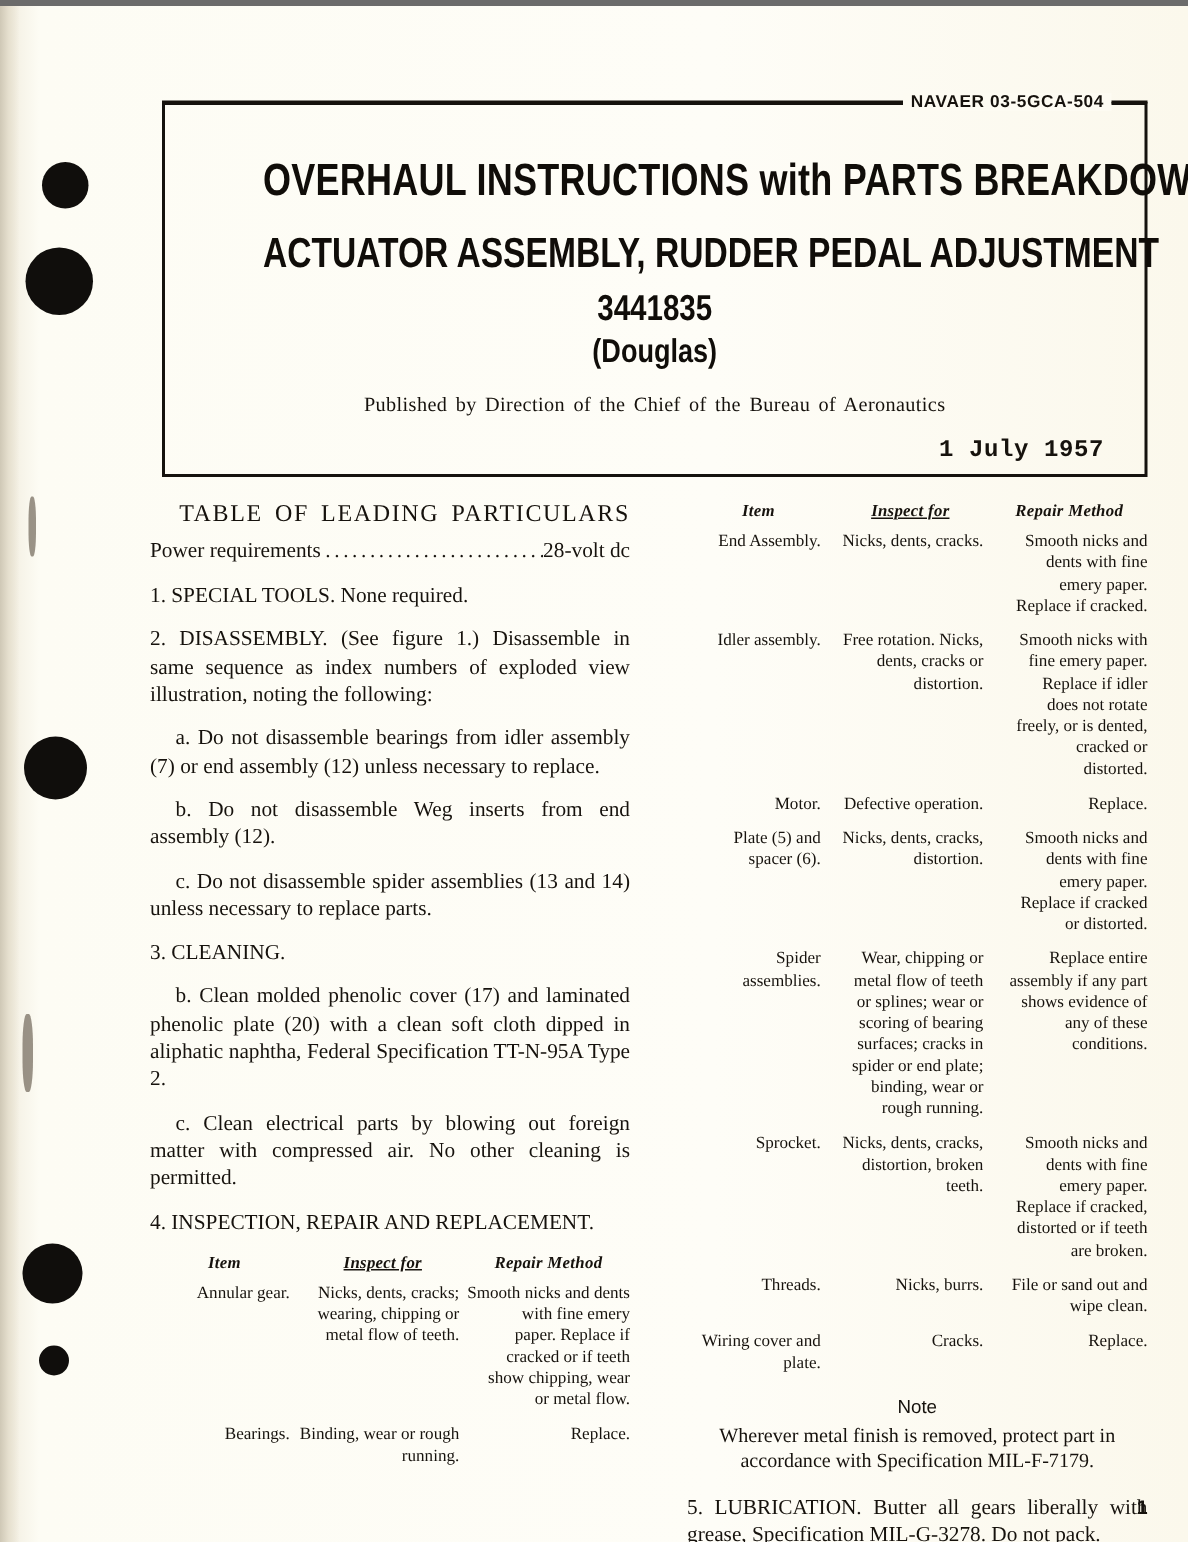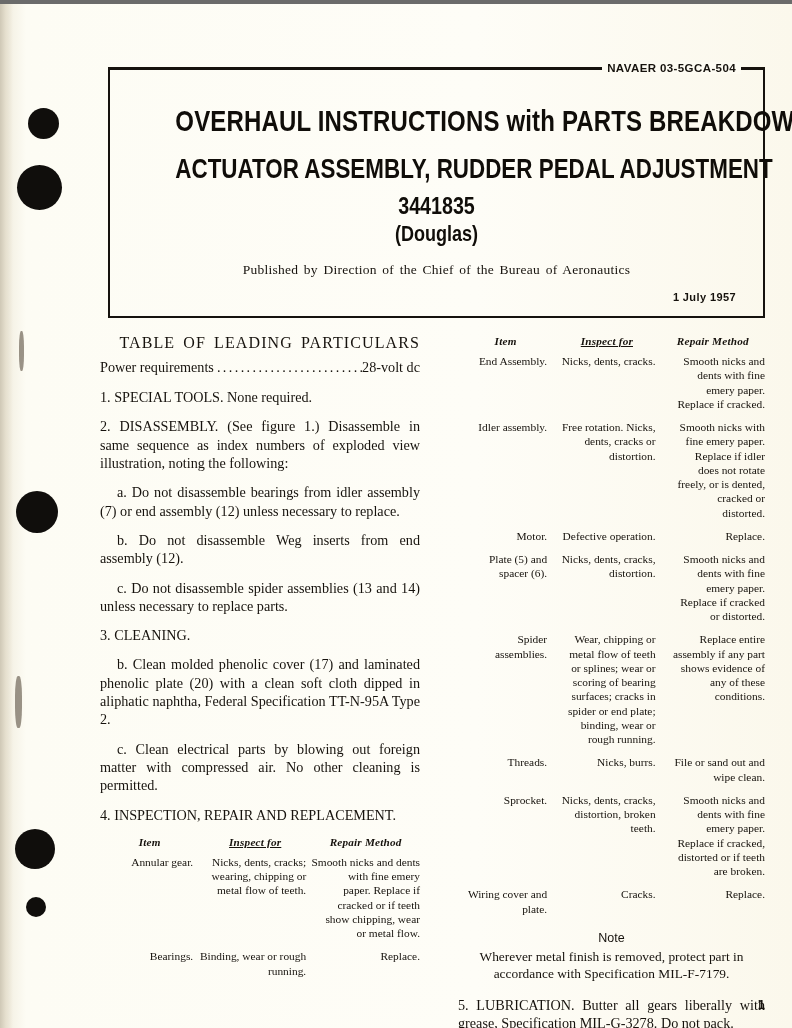--- a/index.html
+++ b/index.html
@@ -107,23 +107,23 @@
   .pubby {
     position: absolute; left: 0; right: 0; top: 192px;
     text-align: center;
     font-size: 13.5px;
     letter-spacing: .25px;
     word-spacing: 2px;
     font-family: Liberation Serif, serif;
   }
   .pubdate {
     position: absolute; right: 27px; top: 221px;
-    font-family: Liberation Sans, sans-serif;
-    font-weight: bold;
-    font-size: 11px;
+    font-family: Liberation Mono, monospace;
+    font-weight: bold;
+    font-size: 16px;
     letter-spacing: .4px;
   }
 
   
   .cols {
     position: absolute;
     top: 330px;
     left: 100px;
     width: 665px;
     height: 675px;
@@ -374,38 +374,38 @@
               </td>
             <td class="c2">
                 <span class="hang">Wear, chipping or metal flow of teeth or splines; wear or scoring of bearing surfaces; cracks in spider or end plate; binding, wear or rough running.</span>
               </td>
             <td class="c3">
                 <span class="hang">Replace entire assembly if any part shows evidence of any of these conditions.</span>
               </td>
           </tr>
           <tr>
             <td class="c1">
+                <span class="hang">Sprocket.</span>
+              </td>
+            <td class="c2">
+                <span class="hang">Nicks, dents, cracks, distortion, broken teeth.</span>
+              </td>
+            <td class="c3">
+                <span class="hang">Smooth nicks and dents with fine emery paper. Replace if cracked, distorted or if teeth are broken.</span>
+              </td>
+          </tr>
+          <tr>
+            <td class="c1">
                 <span class="hang">Threads.</span>
               </td>
             <td class="c2">
                 <span class="hang">Nicks, burrs.</span>
               </td>
             <td class="c3">
                 <span class="hang">File or sand out and wipe clean.</span>
-              </td>
-          </tr>
-          <tr>
-            <td class="c1">
-                <span class="hang">Sprocket.</span>
-              </td>
-            <td class="c2">
-                <span class="hang">Nicks, dents, cracks, distortion, broken teeth.</span>
-              </td>
-            <td class="c3">
-                <span class="hang">Smooth nicks and dents with fine emery paper. Replace if cracked, distorted or if teeth are broken.</span>
               </td>
           </tr>
           <tr>
             <td class="c1">
                 <span class="hang">Wiring cover and plate.</span>
               </td>
             <td class="c2">
                 <span class="hang">Cracks.</span>
               </td>
             <td class="c3">

